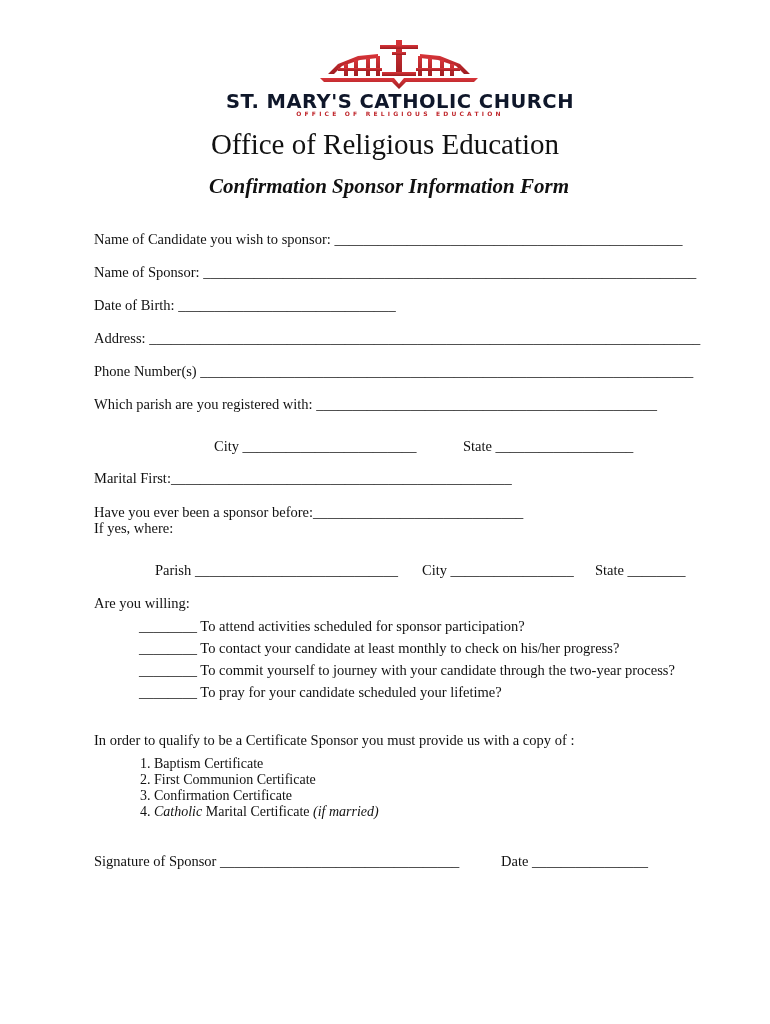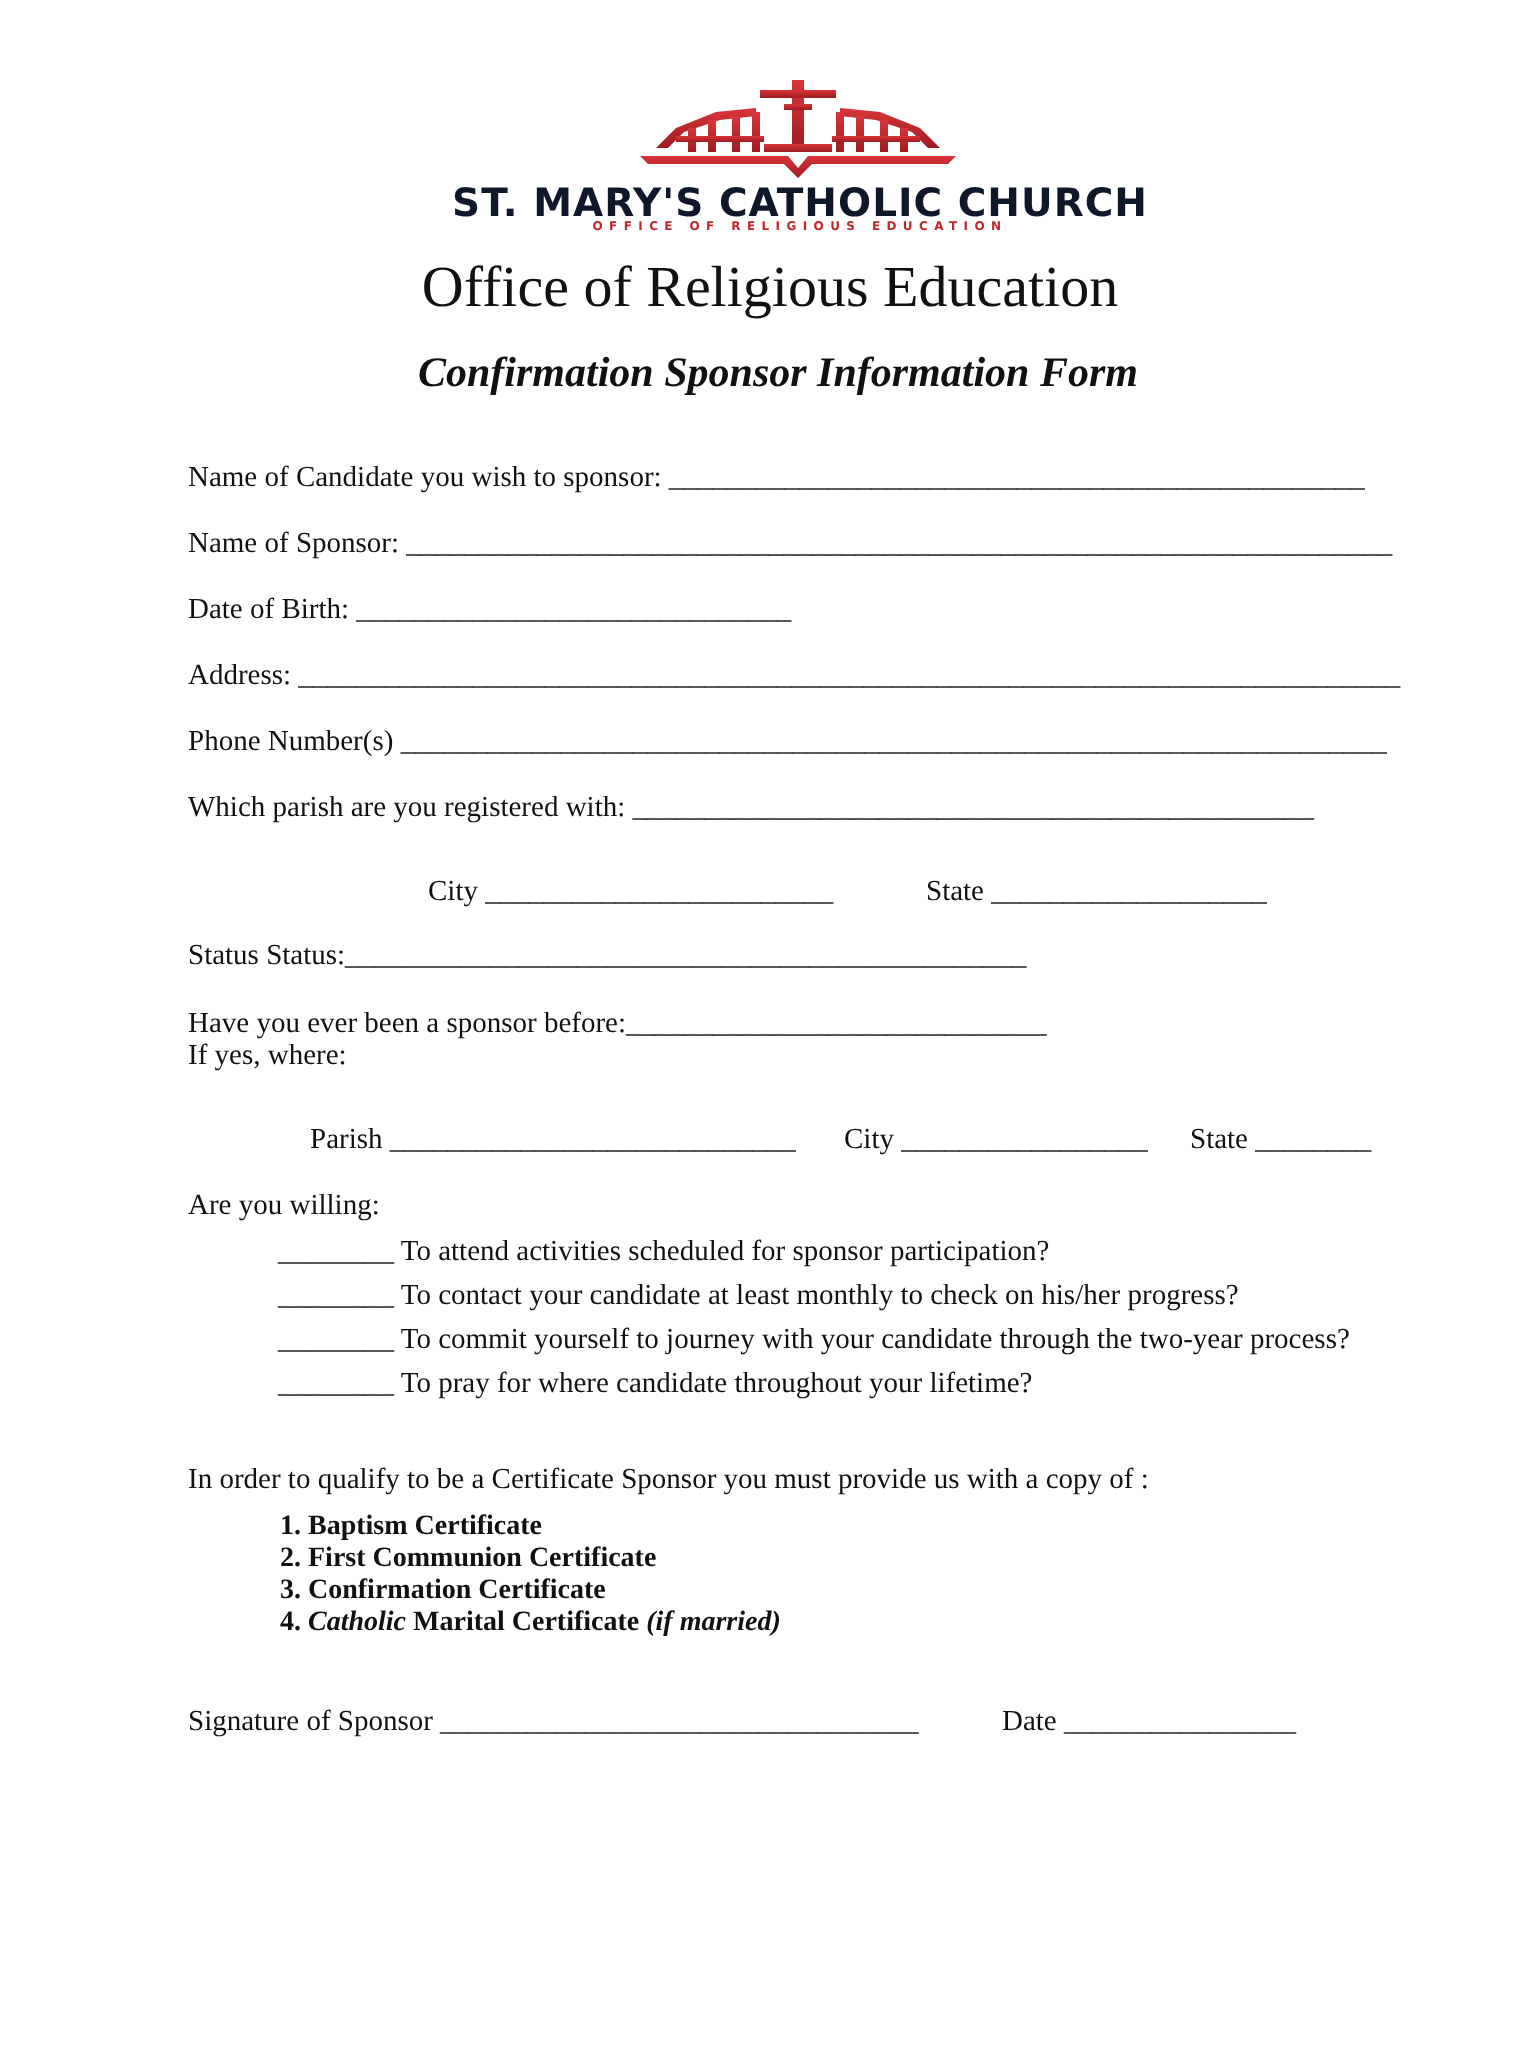--- a/index.html
+++ b/index.html
@@ -11,21 +11,21 @@
   .church-name { position: absolute; left: 185px; top: 90px; width: 430px; text-align: center;
                  font-family: "DejaVu Sans", "Liberation Sans", sans-serif; font-weight: 900;
                  font-size: 19.5px; letter-spacing: 0.5px; color: #0f172a; }
   .office-sub { position: absolute; left: 185px; top: 110px; width: 430px; text-align: center;
                 font-family: "DejaVu Sans", "Liberation Sans", sans-serif; font-weight: bold;
                 font-size: 6px; letter-spacing: 3.2px; color: #c0282d; }
   .title1 { position: absolute; left: 0; width: 770px; top: 128px; text-align: center;
             font-size: 29px; }
   .title2 { position: absolute; left: 4px; width: 770px; top: 174px; text-align: center;
             font-size: 21px; font-weight: bold; font-style: italic; }
-  .list-bold { font-weight: bold; font-size: 14px; line-height: 16px; }
+  .list-bold { font-weight: normal; font-size: 14px; line-height: 16px; }
   .it { font-style: italic; }
 </style>
 </head>
 <body>
 
 <div>
 
   <svg class="logo" viewBox="0 0 162 52">
     <defs>
       <linearGradient id="rg" x1="0" y1="0" x2="0" y2="1">
@@ -66,34 +66,34 @@
   <div class="abs field" style="left:94px; top:230px;">Name of Candidate you wish to sponsor: ________________________________________________</div>
   <div class="abs field" style="left:94px; top:263px;">Name of Sponsor: ____________________________________________________________________</div>
   <div class="abs field" style="left:94px; top:296px;">Date of Birth: ______________________________</div>
   <div class="abs field" style="left:94px; top:329px;">Address: ____________________________________________________________________________</div>
   <div class="abs field" style="left:94px; top:362px;">Phone Number(s) ____________________________________________________________________</div>
   <div class="abs field" style="left:94px; top:395px;">Which parish are you registered with: _______________________________________________</div>
 
   <div class="abs field" style="left:214px; top:437px;">City ________________________</div>
   <div class="abs field" style="left:463px; top:437px;">State ___________________</div>
 
-  <div class="abs field" style="left:94px; top:469px;">Status Status:_______________________________________________</div>
+  <div class="abs field" style="left:94px; top:469px;">Marital First:_______________________________________________</div>
 
   <div class="abs field" style="left:94px; top:503px;">Have you ever been a sponsor before:_____________________________</div>
   <div class="abs field" style="left:94px; top:519px;">If yes, where:</div>
 
   <div class="abs field" style="left:155px; top:561px;">Parish ____________________________</div>
   <div class="abs field" style="left:422px; top:561px;">City _________________</div>
   <div class="abs field" style="left:595px; top:561px;">State ________</div>
 
   <div class="abs field" style="left:94px; top:594px;">Are you willing:</div>
   <div class="abs field" style="left:139px; top:617px;">________ To attend activities scheduled for sponsor participation?</div>
   <div class="abs field" style="left:139px; top:639px;">________ To contact your candidate at least monthly to check on his/her progress?</div>
   <div class="abs field" style="left:139px; top:661px;">________ To commit yourself to journey with your candidate through the two-year process?</div>
-  <div class="abs field" style="left:139px; top:683px;">________ To pray for where candidate throughout your lifetime?</div>
+  <div class="abs field" style="left:139px; top:683px;">________ To pray for your candidate scheduled your lifetime?</div>
 
   <div class="abs field" style="left:94px; top:731px;">In order to qualify to be a Certificate Sponsor you must provide us with a copy of :</div>
   <div class="abs list-bold" style="left:140px; top:756px;">1. Baptism Certificate</div>
   <div class="abs list-bold" style="left:140px; top:772px;">2. First Communion Certificate</div>
   <div class="abs list-bold" style="left:140px; top:788px;">3. Confirmation Certificate</div>
   <div class="abs list-bold" style="left:140px; top:804px;"><span>4. </span><span class="it">Catholic</span><span> Marital Certificate </span><span class="it">(if married)</span></div>
 
   <div class="abs field" style="left:94px; top:852px;">Signature of Sponsor _________________________________</div>
   <div class="abs field" style="left:501px; top:852px;">Date ________________</div>
 

